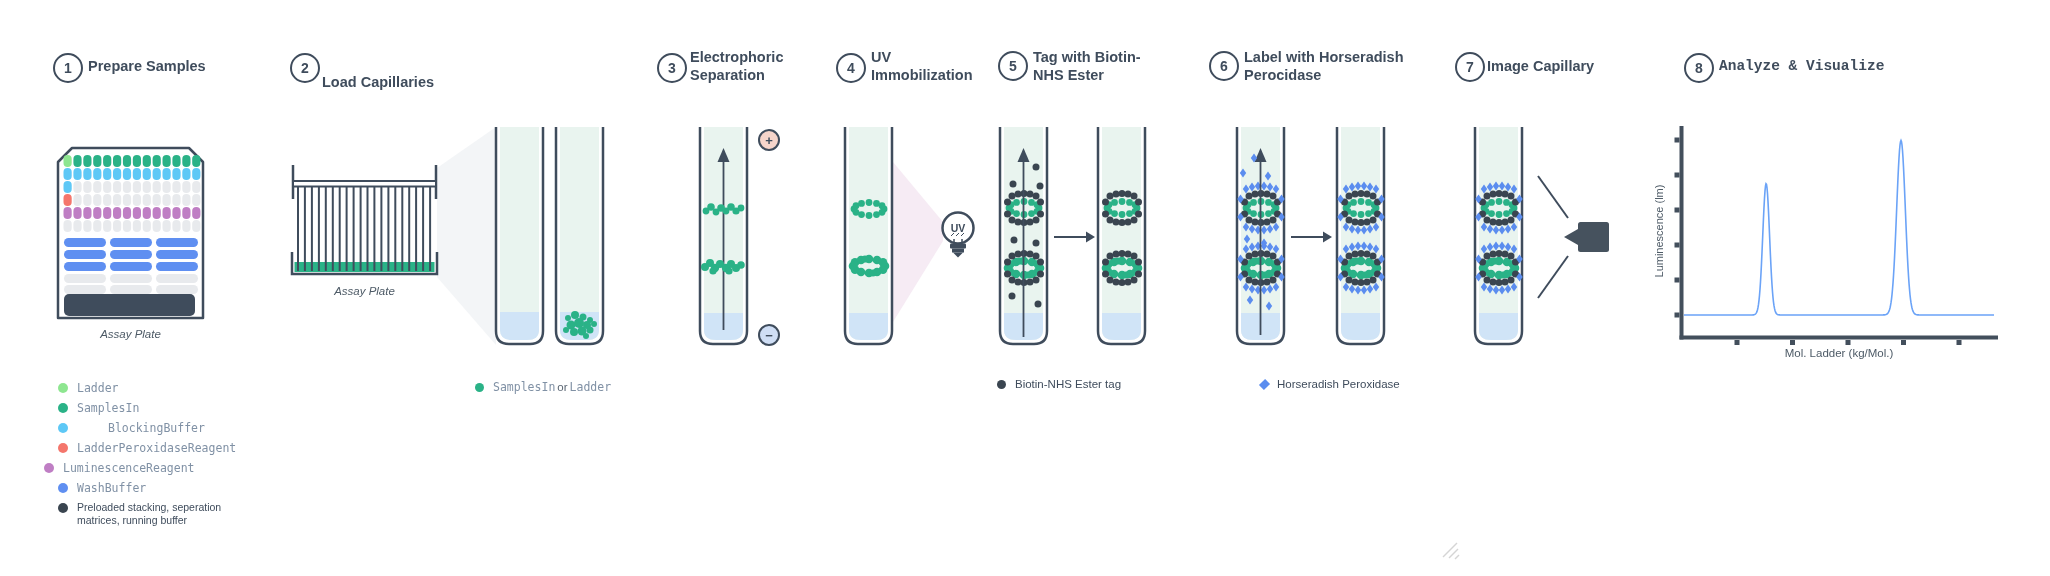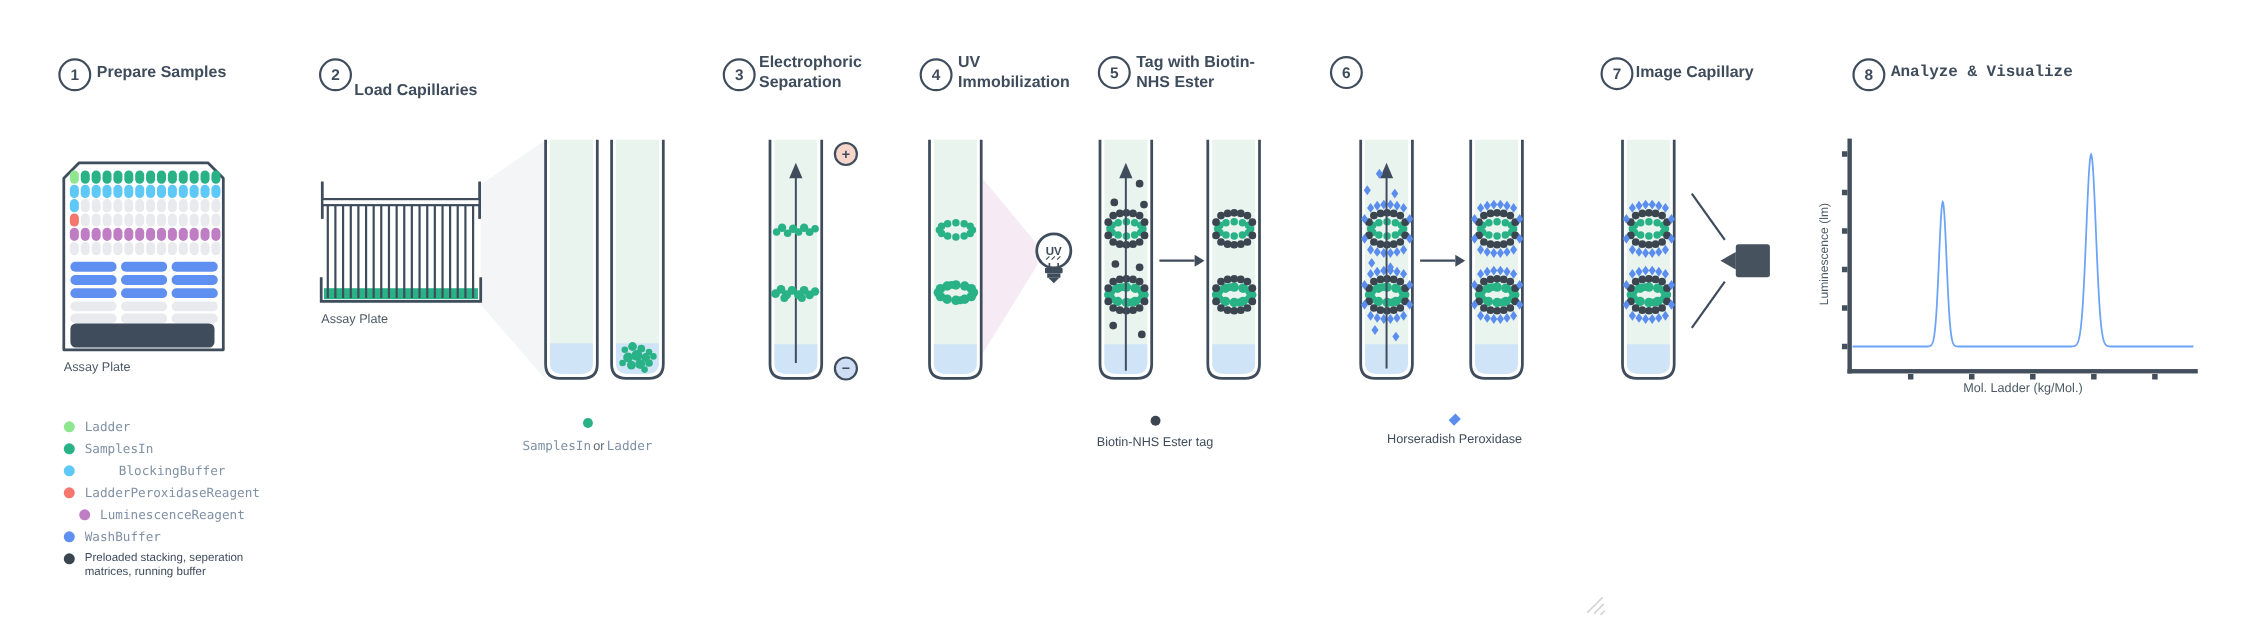--- a/index.html
+++ b/index.html
@@ -2,27 +2,27 @@
 <html><head>
 <meta charset="utf-8">
 <style>
   html,body{margin:0;padding:0;background:#ffffff;}
   #stage{position:relative;width:2050px;height:576px;background:#ffffff;overflow:hidden;
          font-family:"Liberation Sans",sans-serif;color:#3f4c5c;}
   svg{position:absolute;left:0;top:0;}
   .step-circle{position:absolute;width:26px;height:26px;border:2.5px solid #3f4c5c;border-radius:50%;
       text-align:center;line-height:26px;font-size:14px;font-weight:700;color:#3f4c5c;background:#fff;box-sizing:content-box;}
   .step-title{position:absolute;font-size:14.5px;font-weight:700;color:#3f4c5c;white-space:pre-line;line-height:18px;}
-  .caption{position:absolute;font-size:11.5px;color:#4d5a66;}
+  .caption{position:absolute;font-size:11.5px;color:#4d5a66;text-align:center;font-style:italic;}
   .lg-row{position:absolute;display:flex;align-items:flex-start;gap:9px;}
   .lg-dot{width:10px;height:10px;border-radius:50%;flex:0 0 auto;margin-top:2px;}
   .lg-label{font-size:11.5px;line-height:14px;}
   .mono .lg-label{font-family:"DejaVu Sans Mono",monospace;color:#8091a5;}
   .plain .lg-label{font-family:"Liberation Sans",sans-serif;color:#3f4c5c;font-size:10.5px;line-height:12.5px;white-space:pre-line;}
-  .inline-legend{position:absolute;display:flex;align-items:center;gap:9px;font-size:11.5px;color:#3f4c5c;flex-direction:column;}
+  .inline-legend{position:absolute;display:flex;align-items:center;gap:9px;font-size:11.5px;color:#3f4c5c;}
   .mono-word{font-family:"DejaVu Sans Mono",monospace;color:#8091a5;}
   .or-word{color:#5a6673;padding:0 2px;}
   .dot-bullet{width:9px;height:9px;border-radius:50%;}
   .dia-bullet{width:7px;height:7px;transform:rotate(45deg) scaleY(1.25);}
   .ylab{position:absolute;width:170px;text-align:center;font-size:11px;color:#4d5a66;transform:rotate(-90deg);}
   .xlab{position:absolute;width:220px;text-align:center;font-size:11.5px;color:#4d5a66;}
 </style>
 </head>
 <body>
 
@@ -470,20 +470,22 @@
 <div class="step-circle" style="left:657px;top:53px;">3</div>
 <div class="step-title" style="left:690px;top:48px;">Electrophoric
 Separation</div>
 <div class="step-circle" style="left:836px;top:53px;">4</div>
 <div class="step-title" style="left:871px;top:48px;">UV
 Immobilization</div>
 <div class="step-circle" style="left:998px;top:51px;">5</div>
 <div class="step-title" style="left:1033px;top:48px;">Tag with Biotin-
 NHS Ester</div>
 <div class="step-circle" style="left:1209px;top:51px;">6</div>
+<div class="step-title" style="left:1244px;top:48px;">Label with Horseradish
+Perocidase</div>
 <div class="step-circle" style="left:1455px;top:52px;">7</div>
 <div class="step-title" style="left:1487px;top:57px;">Image Capillary</div>
 <div class="step-circle" style="left:1684px;top:53px;">8</div>
 <div class="step-title" style="left:1719px;top:57px;font-family:Liberation Mono, monospace;">Analyze &amp; Visualize</div>
 
 <div class="caption" style="left:58px;top:328px;width:145px;">Assay Plate</div>
 <div class="caption" style="left:292px;top:285px;width:145px;">Assay Plate</div>
 
 <div id="main-legend">
   <div class="lg-row mono" style="left:58px;top:381px;">
@@ -495,21 +497,21 @@
         <span class="lg-label">SamplesIn</span>
       </div>
   <div class="lg-row mono" style="left:58px;top:421px;gap:40px;">
         <span class="lg-dot" style="background: rgb(94, 200, 246);"></span>
         <span class="lg-label">BlockingBuffer</span>
       </div>
   <div class="lg-row mono" style="left:58px;top:441px;">
         <span class="lg-dot" style="background: rgb(244, 118, 108);"></span>
         <span class="lg-label">LadderPeroxidaseReagent</span>
       </div>
-  <div class="lg-row mono" style="left:72px;top:461px;">
+  <div class="lg-row mono" style="left:44px;top:461px;">
         <span class="lg-dot" style="background: rgb(191, 126, 196);"></span>
         <span class="lg-label">LuminescenceReagent</span>
       </div>
   <div class="lg-row mono" style="left:58px;top:481px;">
         <span class="lg-dot" style="background: rgb(95, 143, 241);"></span>
         <span class="lg-label">WashBuffer</span>
       </div>
   <div class="lg-row plain" style="left:58px;top:501px;justify-content:flex-end;">
         <span class="lg-dot" style="background: rgb(58, 69, 80);"></span>
         <span class="lg-label">Preloaded stacking, seperation

